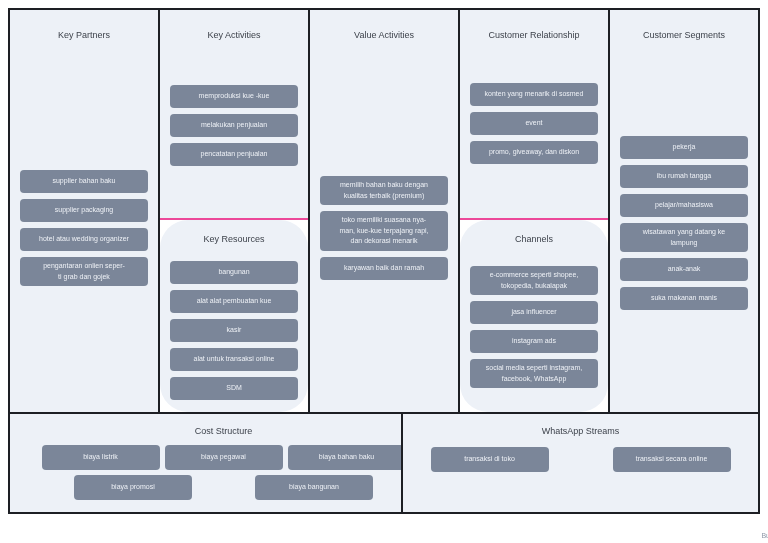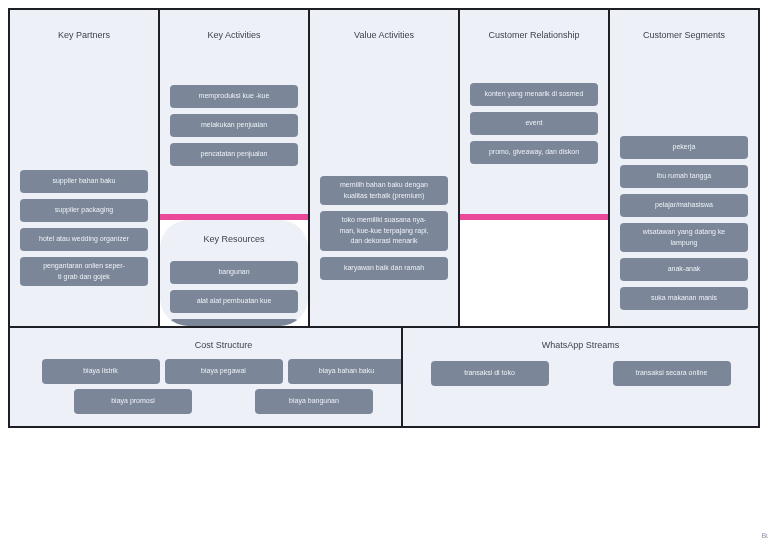--- a/index.html
+++ b/index.html
@@ -6,39 +6,39 @@
   html, body { margin: 0; padding: 0; }
   body {
     width: 768px; height: 543px;
     background: #ffffff;
     font-family: "Liberation Sans", sans-serif;
     position: relative;
     overflow: hidden;
   }
   .canvas {
     position: absolute; left: 8px; top: 8px;
-    width: 752px; height: 420px;
+    width: 752px; height: 506px;
     border: 2px solid #1d1f24;
     background: #ffffff;
     display: flex; flex-direction: column;
   }
   .top { flex: 1; display: flex; min-height: 0; }
   .col {
     flex: 1; min-width: 0;
     display: flex; flex-direction: column;
     border-right: 2px solid #1d1f24;
   }
   .col:last-child { border-right: none; }
   .cell {
     background: #edf1f7;
     display: flex; flex-direction: column; align-items: center;
     overflow: hidden;
   }
   .col > .cell { flex: 1; }
-  .col.split > .cell.upper { flex: 0 0 210px; border-bottom: 6px solid #ec4899; }
+  .col.split > .cell.upper { flex: 0 0 210px; border-bottom: 2px solid #ec4899; }
   .col.split > .cell.lower { flex: 1; border-radius: 28px; }
   .title {
     font-size: 9px; color: #3d424b;
     margin-top: 20px; text-align: center;
     flex-shrink: 0;
   }
   .cell.lower .title { margin-top: 14px; }
   .chips {
     display: flex; flex-direction: column; gap: 6px;
     width: 128px; flex-shrink: 0;
@@ -134,20 +134,31 @@
       </div>
     </div>
 
     <div class="col split">
       <div class="cell upper sec-customer-relationship">
         <div class="title">Customer Relationship</div>
         <div class="chips">
             <div class="chip">konten yang menarik di sosmed</div>
             <div class="chip">event</div>
             <div class="chip">promo, giveaway, dan diskon</div>
+          </div>
+      </div>
+      <div class="cell lower sec-channels">
+        <div class="title">Channels</div>
+        <div class="chips">
+            <div class="chip">e-commerce seperti shopee,
+tokopedia, bukalapak</div>
+            <div class="chip">jasa influencer</div>
+            <div class="chip">instagram ads</div>
+            <div class="chip">social media seperti instagram,
+facebook, WhatsApp</div>
           </div>
       </div>
     </div>
 
     <div class="col">
       <div class="cell sec-customer-segments">
         <div class="title">Customer Segments</div>
         <div class="chips">
             <div class="chip">pekerja</div>
             <div class="chip">ibu rumah tangga</div>

